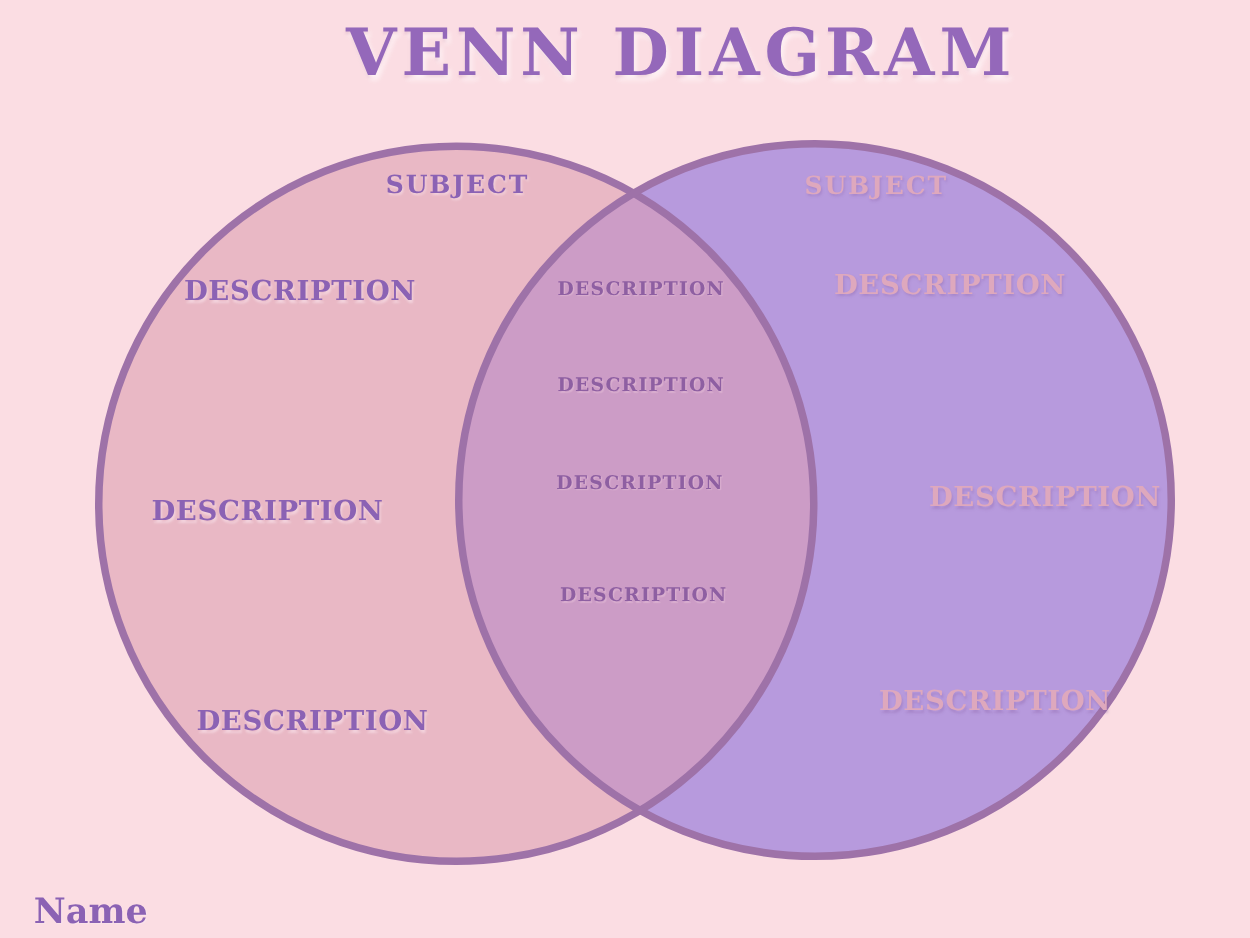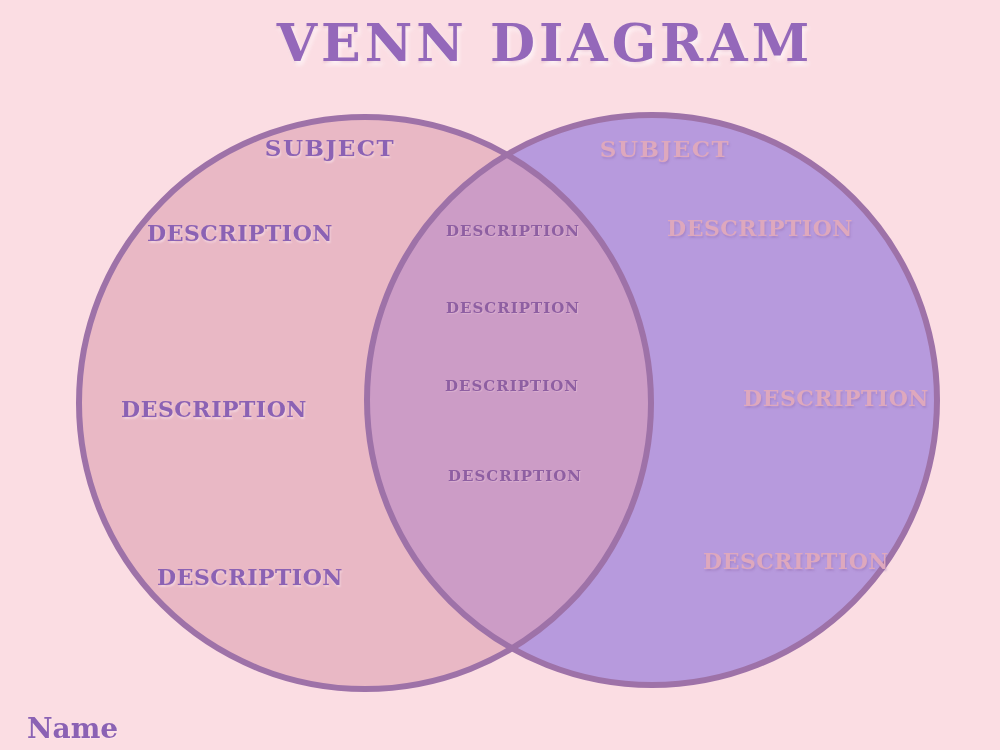--- a/index.html
+++ b/index.html
@@ -51,21 +51,21 @@
     text-shadow: 1px 2px 2px rgba(252, 234, 240, 0.55);
   }
   .pink-text {
     color: var(--right-text, #DEA8BD);
     text-shadow: 1px 2px 2px rgba(140, 100, 170, 0.35);
   }
   .overlap-text {
     color: var(--overlap-text, #8E5FA2);
     text-shadow: 1px 1px 1px rgba(235, 200, 220, 0.45);
   }
-  .subject { font-size: 23px; letter-spacing: 1.5px; }
+  .subject { font-size: 20px; letter-spacing: 1.5px; margin-left: 36px; }
   .desc    { font-size: 22px; letter-spacing: 0.5px; }
   .desc-sm { font-size: 15px; letter-spacing: 1px; }
 
   
   .pos-l-subject { left: 330px; top: 147px; }
   .pos-r-subject { left: 665px; top: 148px; }
   .pos-l-desc0 { left: 240px; top: 233px; }
   .pos-l-desc1 { left: 214px; top: 409px; }
   .pos-l-desc2 { left: 250px; top: 577px; }
   .pos-r-desc0 { left: 760px; top: 228px; }

